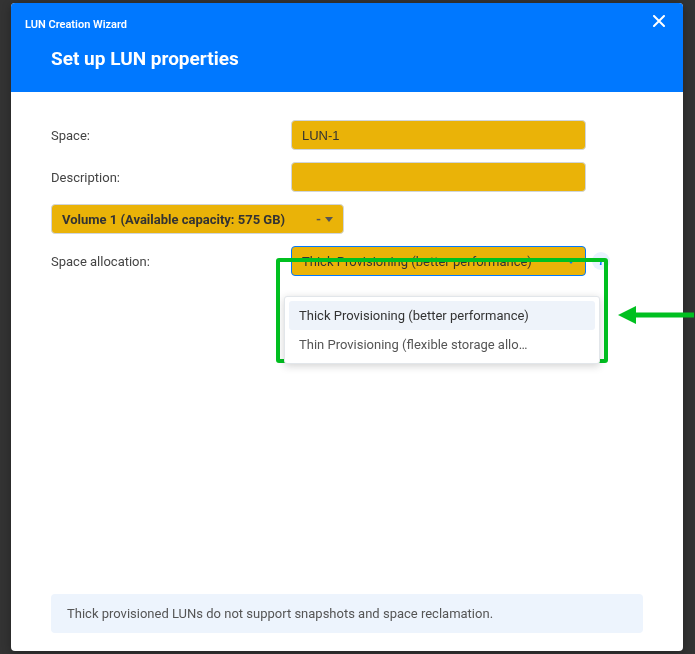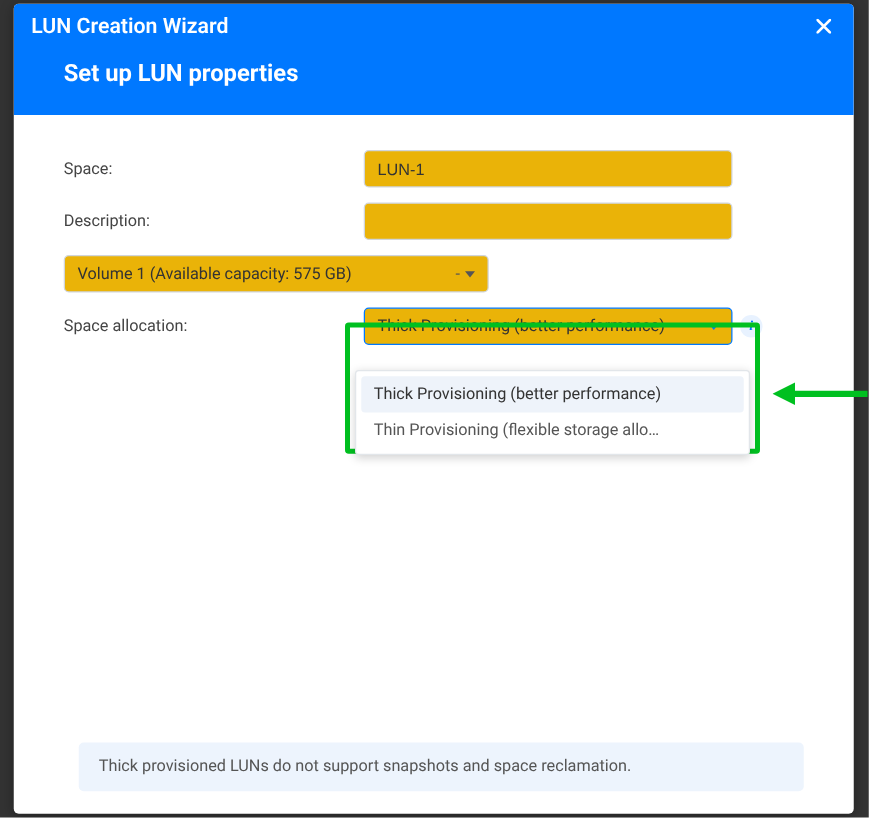--- a/index.html
+++ b/index.html
@@ -28,21 +28,21 @@
       background: #0078ff;
       color: #fff;
       padding: 0;
       flex-shrink: 0;
     }
     .titlebar {
       display: flex;
       align-items: flex-end;
       justify-content: space-between;
       padding: 8px 14px 4px 14px;
-      font-size: 17px;
+      font-size: 11px;
       font-weight: 600;
     }
     .close-btn {
       cursor: pointer;
       width: 20px;
       height: 20px;
       display: flex;
       align-items: center;
       justify-content: center;
       font-size: 17px;
@@ -82,21 +82,21 @@
       border: 1px solid #d0d5db;
       border-radius: 4px;
       padding: 0 10px;
       font-size: 13px;
       color: #333;
       background: #eab308;
       display: flex;
       align-items: center;
       justify-content: space-between;
     }
-    .text-input.wide, .select-input.wide { width: 340px; }
+    .text-input.wide, .select-input.wide { width: 293px; font-weight: bold; }
     input.text-input { outline: none; }
     .select-input { cursor: pointer; }
     .select-active {
       border: 1px solid #0078ff;
     }
     .caret-down {
       width: 0; height: 0;
       border-left: 4px solid transparent;
       border-right: 4px solid transparent;
       border-top: 5px solid #0078ff;
@@ -152,21 +152,21 @@
       background: #eef3fa;
       color: #333;
     }
     .arrow-annotation {
       position: absolute;
       top: 303px;
       left: 618px;
       pointer-events: none;
     }
     .notice-bar {
-      margin: 0 40px 18px 52px;
+      margin: 0 40px 18px 40px;
       background: #edf4fd;
       color: #555;
       font-size: 13px;
       padding: 12px 16px;
       border-radius: 4px;
     }
     .footer {
       padding: 0 40px 16px 0;
       display: flex;
       justify-content: flex-end;

